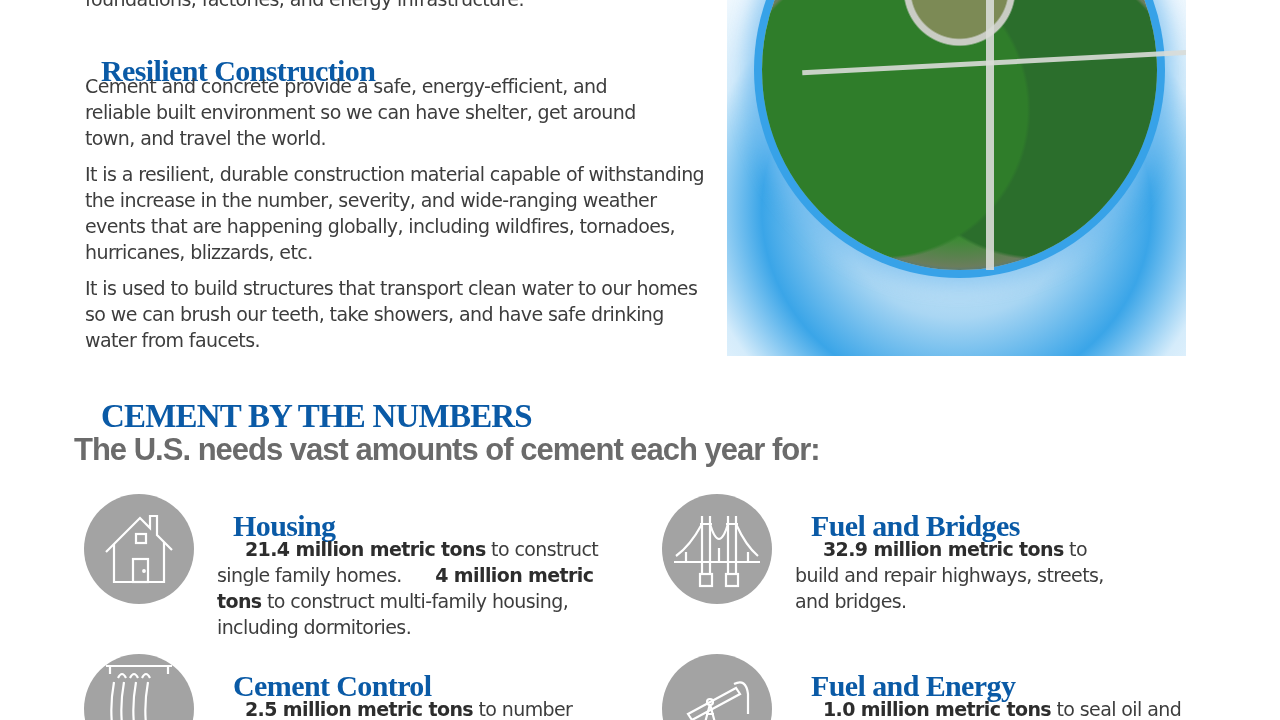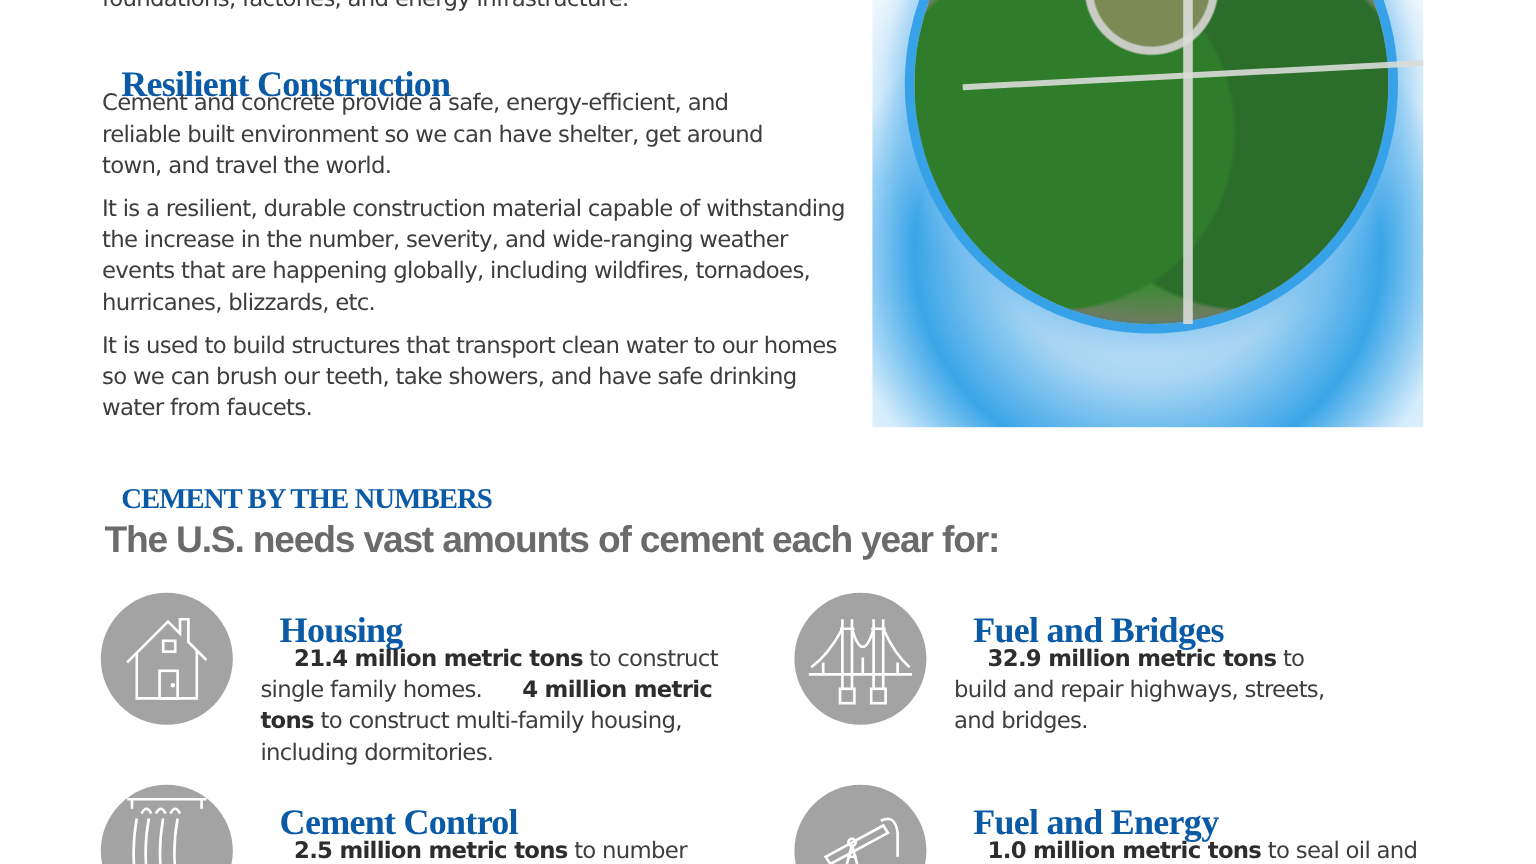--- a/index.html
+++ b/index.html
@@ -33,23 +33,23 @@
       radial-gradient(circle at 50% 30%, #7c8a55 0 14%, transparent 14.5%),
       radial-gradient(circle at 50% 30%, #c9ccc4 0 16%, transparent 16.5%),
       radial-gradient(circle at 30% 60%, #2f7d2a 0 40%, transparent 41%),
       radial-gradient(circle at 70% 60%, #2b6e2c 0 40%, transparent 41%),
       radial-gradient(circle at 50% 50%, #3c8a34 0 60%, #6b7d5d 70%, #1a73c4 76%, #39a6ea 86%, #bfe3fa 100%);
     box-shadow: 0 0 0 8px #37a2e8, 0 0 20px 16px rgba(120,190,240,0.7);
   }
   .road-v { position:absolute; left:224px; top:0; width:8px; height:400px; background:#d9dcd7; opacity:.9; }
   .road-h { position:absolute; left:40px; top:190px; width:390px; height:5px; background:#d9dcd7; transform:rotate(-3deg); opacity:.9; }
 
-  #numbers-title { left:85px; top:382px; font-size:24px; line-height:36px; letter-spacing:-0.8px; }
+  #numbers-title { left:85px; top:382px; font-size:33px; line-height:36px; letter-spacing:-0.8px; }
   #numbers-sub {
-    left:87px; top:432px; font-family:"Liberation Sans", sans-serif; font-weight:700;
+    left:74px; top:432px; font-family:"Liberation Sans", sans-serif; font-weight:700;
     font-size:31px; line-height:36px; color:#6b6b6b; letter-spacing:-1px; margin:0;
   }
 
   .stat { position:absolute; }
   .stat .icon-circle {
     position:absolute; left:0; top:0; width:110px; height:110px; border-radius:50%; background:#a3a3a3;
   }
   .stat .icon-circle svg { position:absolute; left:0; top:0; width:110px; height:110px; }
   .stat .stat-title {
     position:absolute; left:133px; top:-2px; font-size:30px; line-height:36px; white-space:nowrap;

